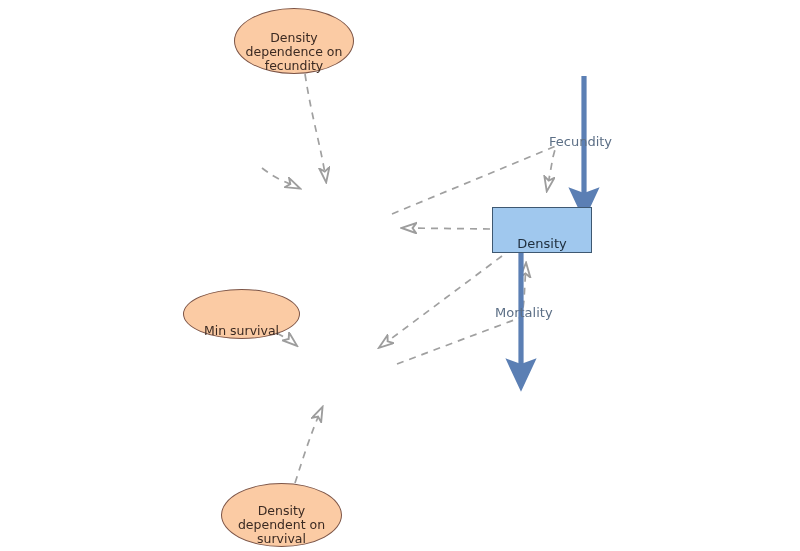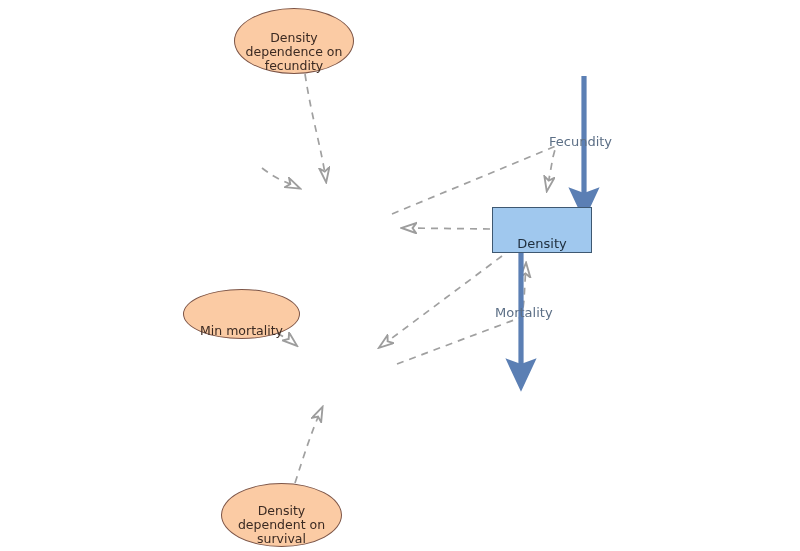--- a/index.html
+++ b/index.html
@@ -108,21 +108,21 @@
 
   <div class="node node-ellipse" style="left:234px; top:8px; width:120px; height:66px;">
     <span class="node-label">Density
 dependence on
 fecundity</span>
   </div>
 
 
 
   <div class="node node-ellipse" style="left:183px; top:289px; width:117px; height:50px;">
-    <span class="node-label">Min mortality</span>
+    <span class="node-label">Min survival</span>
   </div>
 
 
   <div class="node node-ellipse" style="left:221px; top:483px; width:121px; height:64px;">
     <span class="node-label">Density
 dependent on
 survival</span>
   </div>
 
   <div class="node node-stock" style="left:492px; top:207px; width:100px; height:46px;">

